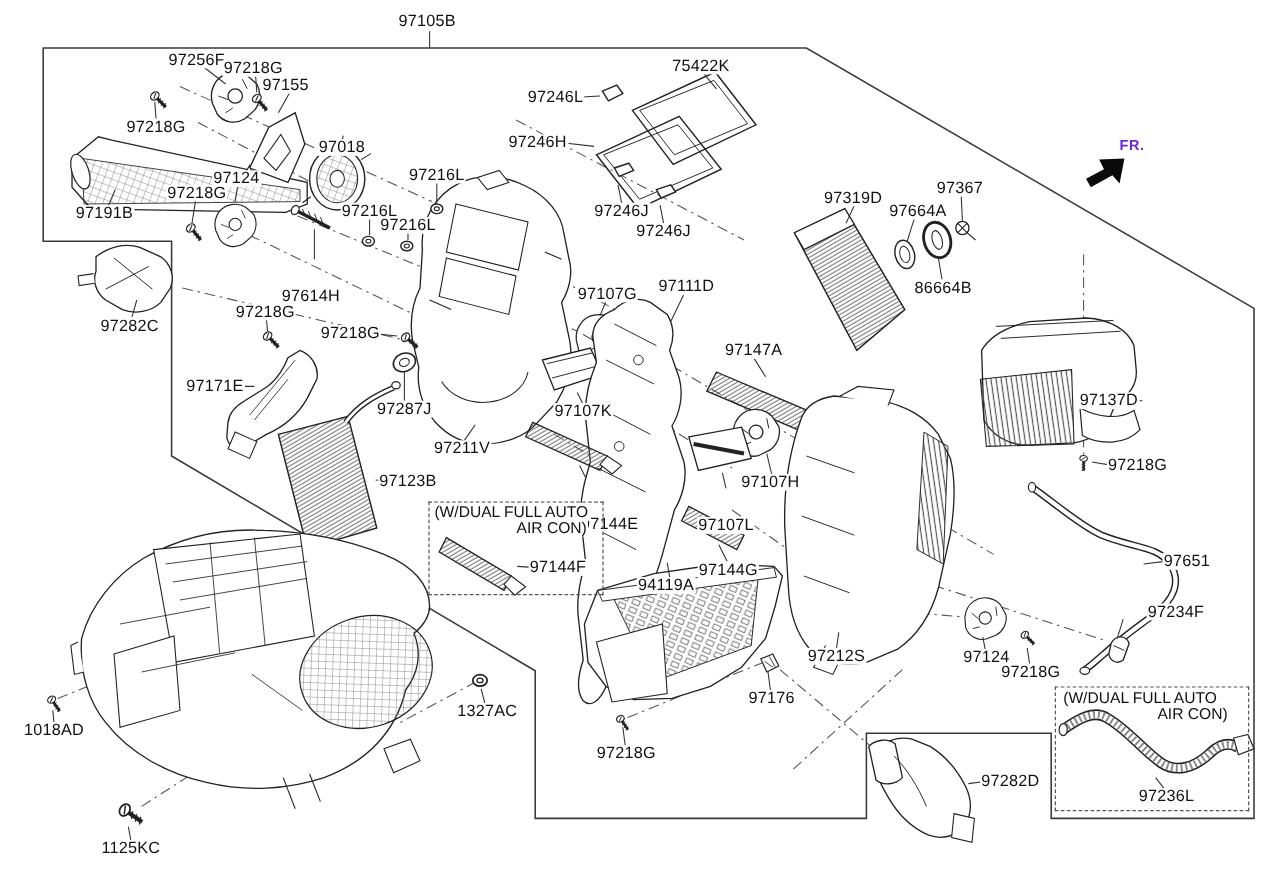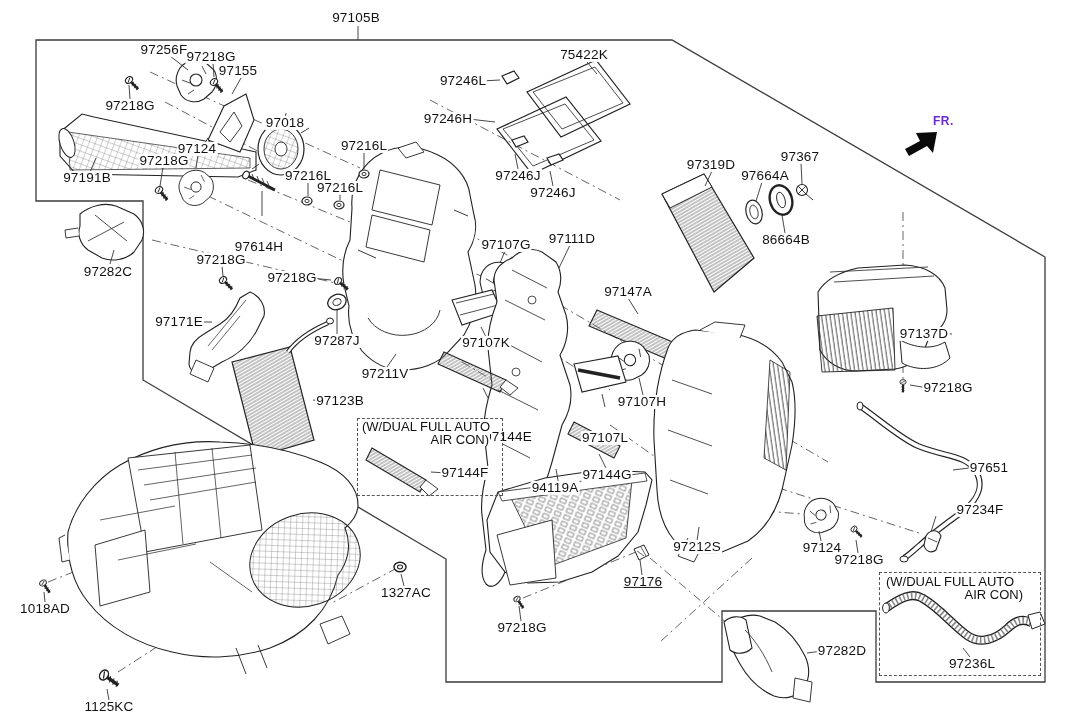--- a/index.html
+++ b/index.html
@@ -327,21 +327,21 @@
       <div class="part-label" style="left: 924px; top: 334px;">97137D</div>
       <div class="part-label" style="left: 948px; top: 388px;">97218G</div>
       <div class="part-label" style="left: 989px; top: 468px;">97651</div>
       <div class="part-label" style="left: 936px; top: 510px; margin-left: 44px;">97234F</div>
       <div class="part-label" style="left: 465px; top: 473px;">97144F</div>
       <div class="part-label" style="left: 555px; top: 488px;">94119A</div>
       <div class="part-label" style="left: 607px; top: 475px;">97144G</div>
       <div class="part-label" style="left: 697px; top: 547px;">97212S</div>
       <div class="part-label" style="left: 822px; top: 548px;">97124</div>
       <div class="part-label" style="left: 859px; top: 560px;">97218G</div>
-      <div class="part-label" style="left: 643px; top: 582px; text-decoration: underline;">97176</div>
+      <div class="part-label" style="left: 643px; top: 582px;">97176</div>
       <div class="part-label" style="left: 522px; top: 628px;">97218G</div>
       <div class="part-label" style="left: 45px; top: 609px;">1018AD</div>
       <div class="part-label" style="left: 406px; top: 593px;">1327AC</div>
       <div class="part-label" style="left: 109px; top: 707px;">1125KC</div>
       <div class="part-label" style="left: 842px; top: 651px;">97282D</div>
       <div class="part-label" style="left: 972px; top: 664px;">97236L</div>
     </div>
 
 <div class="ac-box" id="acbox1">
   <span class="ac-line l1">(W/DUAL FULL AUTO</span>

